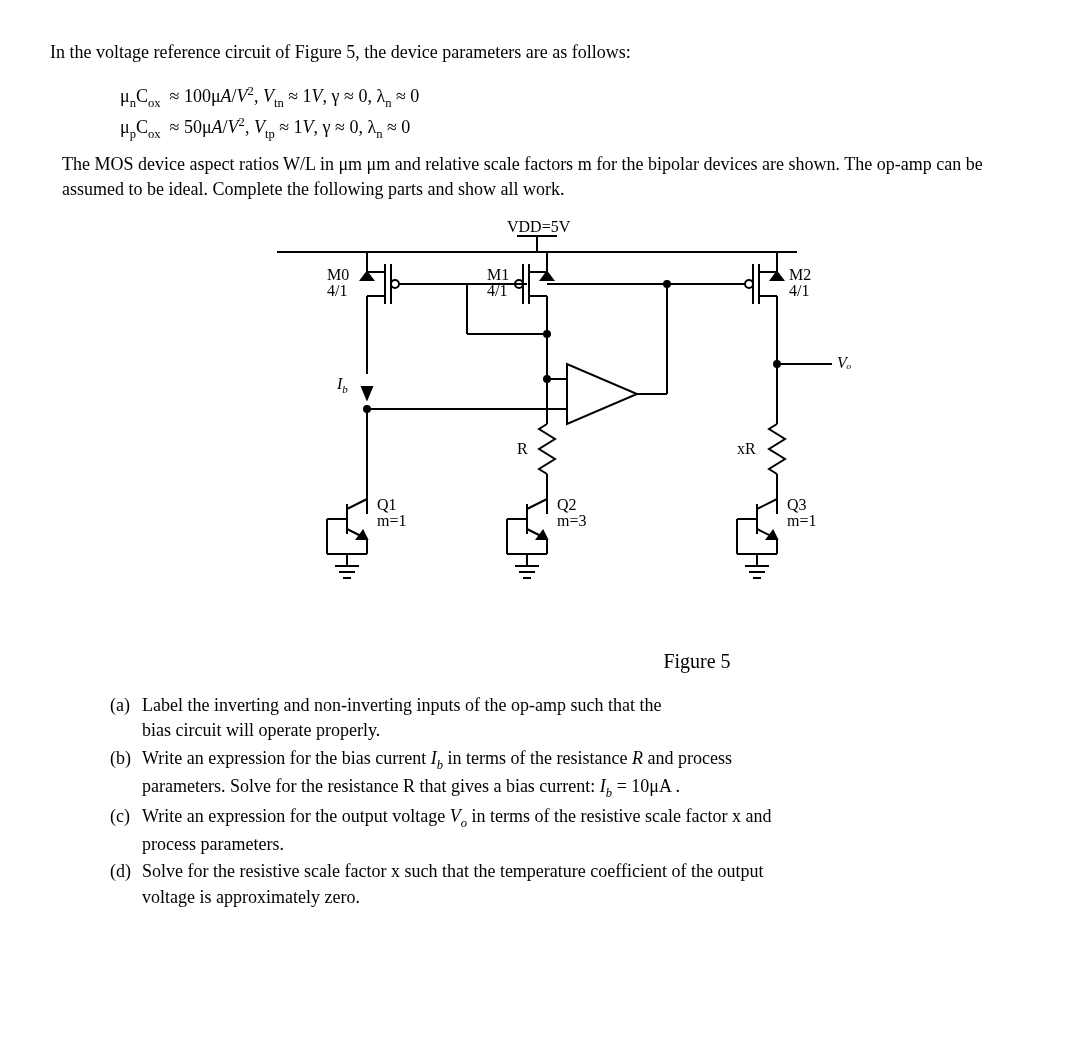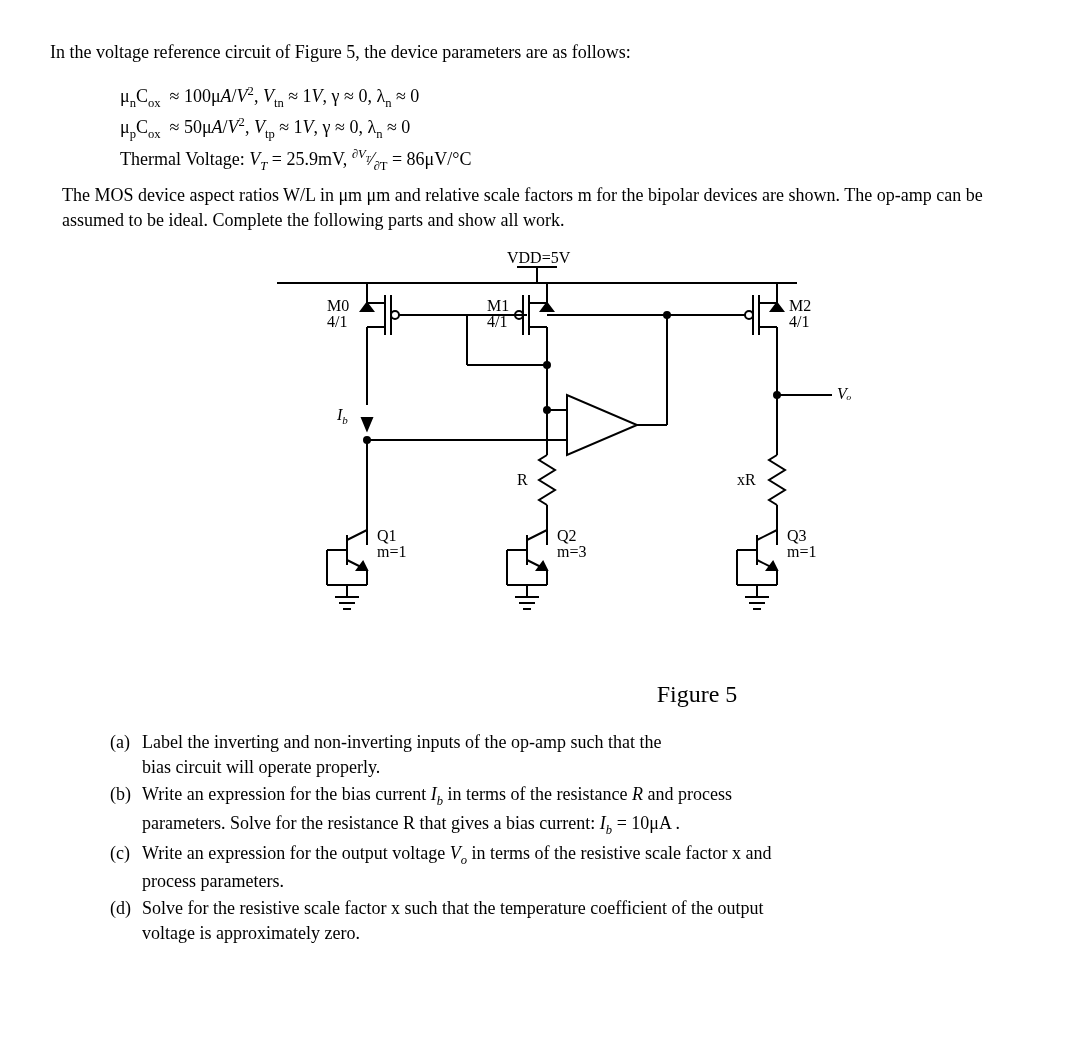--- a/index.html
+++ b/index.html
@@ -11,44 +11,41 @@
     background: #fff;
     color: #000;
     width: 1074px;
     box-sizing: border-box;
   }
   .intro { margin-bottom: 18px; }
   .param-block { margin-left: 70px; margin-bottom: 8px; }
   .param-line { margin: 2px 0; font-family: Liberation Serif, serif; }
   .body-text { margin: 6px 0 10px 12px; }
   .figure-wrap { text-align: center; margin: 12px 0 8px 0; }
-  .figure-caption { text-align: center; margin: -2px 0 18px 320px; font-size: 24px; }
+  .figure-caption { text-align: center; margin: -2px 0 18px 320px; font-size: 20px; }
   .questions { margin-left: 60px; }
   .q-row { display: flex; margin: 2px 0; }
   .q-label { width: 32px; flex: 0 0 32px; }
   .q-text { flex: 1; }
   sub { font-size: 70%; }
   sup { font-size: 70%; }
   svg { display: inline-block; }
   .svg-holder { display:inline-block; }
 </style>
 </head>
 <body>
 
 <div class="intro">In the voltage reference circuit of Figure 5, the device parameters are as follows:</div>
 
 <div class="param-block">
   <div class="param-line">
     μ<sub>n</sub>C<sub>ox</sub>&nbsp;&nbsp;≈ 100μ<i>A</i>/<i>V</i><sup>2</sup>, <i>V</i><sub>tn</sub> ≈ 1<i>V</i>, γ ≈ 0, λ<sub>n</sub> ≈ 0
   </div>
   <div class="param-line">
     μ<sub>p</sub>C<sub>ox</sub>&nbsp;&nbsp;≈ 50μ<i>A</i>/<i>V</i><sup>2</sup>, <i>V</i><sub>tp</sub> ≈ 1<i>V</i>, γ ≈ 0, λ<sub>n</sub> ≈ 0
-  </div>
-  <div class="param-line">
-    Thermal Voltage: <i>V<sub>T</sub></i> = 25.9mV, <sup>∂<i>V<sub>T</sub></i></sup>⁄<sub>∂T</sub> = 86μV/°C
   </div>
 </div>
 
 <div class="body-text">The MOS device aspect ratios W/L in μm μm and relative scale factors m for the bipolar devices are shown. The op-amp can be assumed to be ideal. Complete the following parts and show all work.</div>
 
 <div class="figure-wrap">
 <span class="svg-holder">
 <svg width="640" height="420" viewBox="0 0 640 420">
   <g stroke="#000" stroke-width="2" fill="none" font-family="Times New Roman" font-size="16">
 

